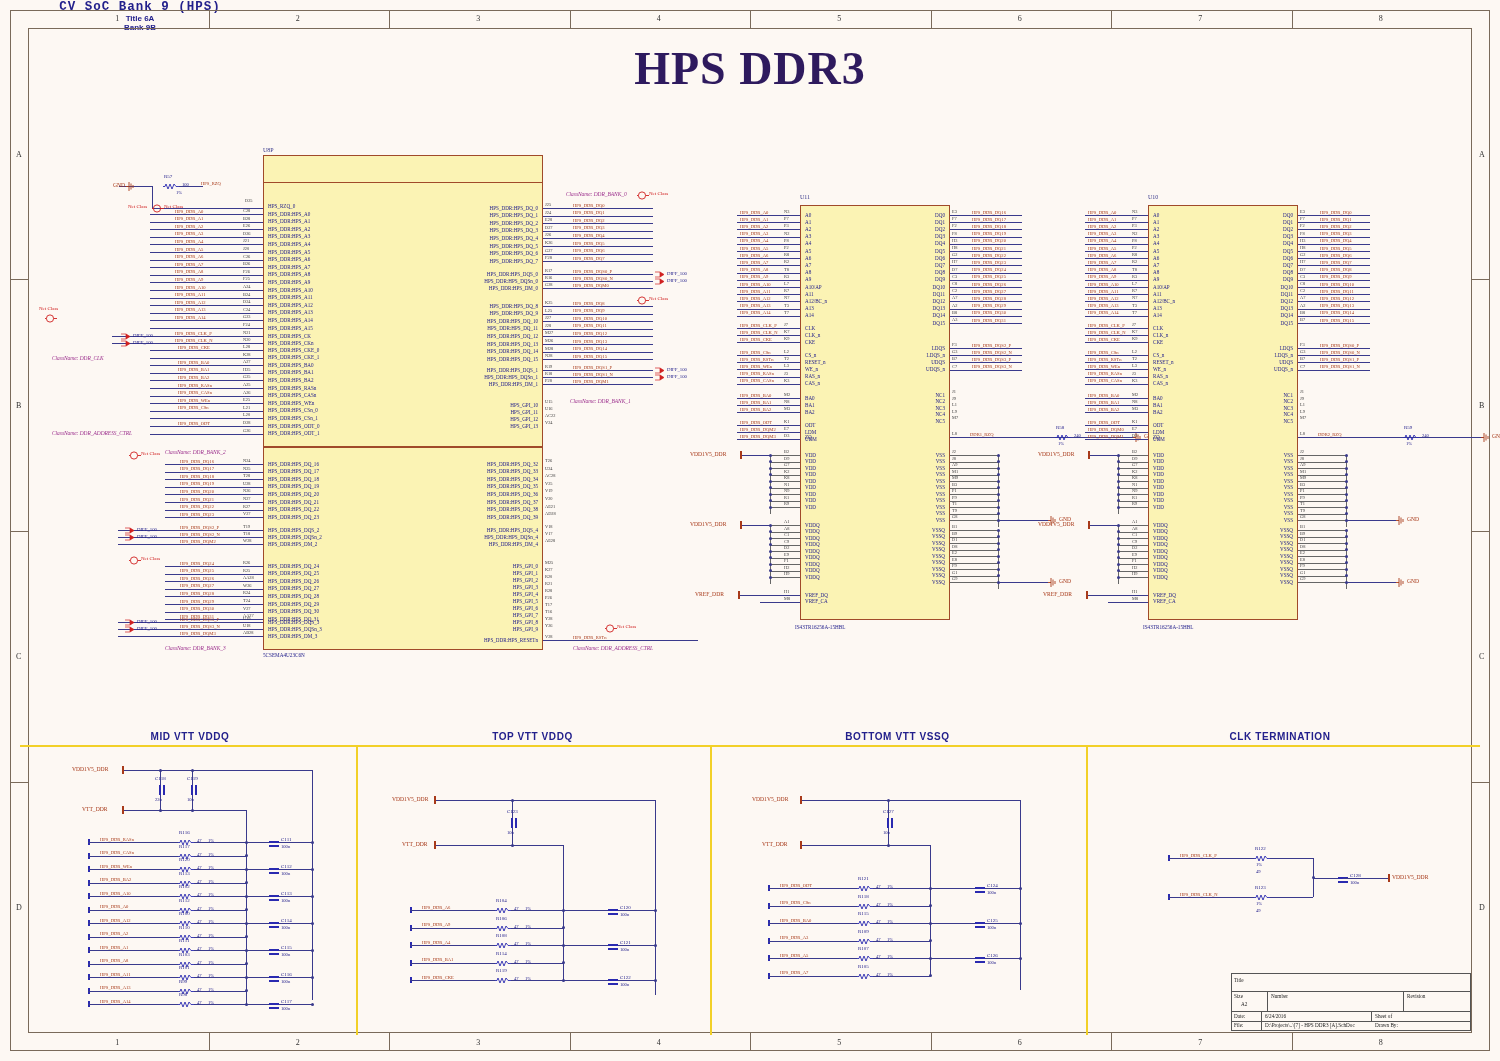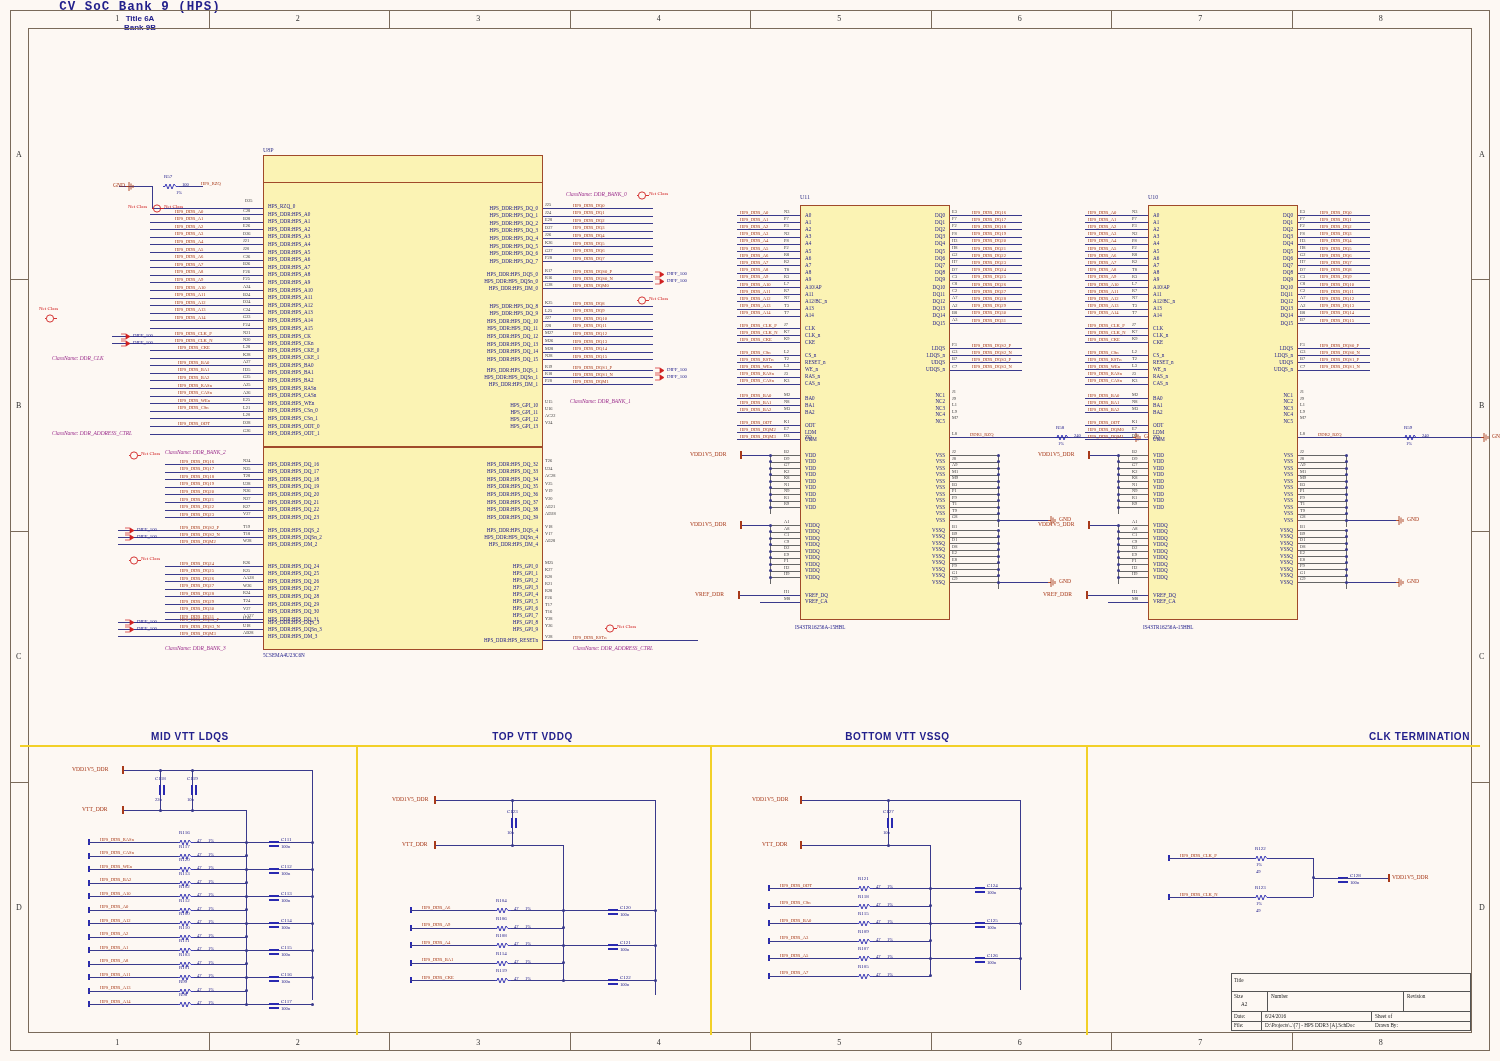--- a/index.html
+++ b/index.html
@@ -84,20 +84,21 @@
       <div class="zmark" style="left:16px;top:652.125px;">C</div>
       <div class="zmark" style="left:1479px;top:652.125px;">C</div>
       <div class="htick" style="left:11px;top:530.5px;width:17px;"></div>
       <div class="htick" style="left:1472px;top:530.5px;width:17px;"></div>
       <div class="zmark" style="left:16px;top:903.375px;">D</div>
       <div class="zmark" style="left:1479px;top:903.375px;">D</div>
       <div class="htick" style="left:11px;top:781.75px;width:17px;"></div>
       <div class="htick" style="left:1472px;top:781.75px;width:17px;"></div>
     </div>
 
+  <div class="title-main">HPS DDR3</div>
 
   <div class="blk" style="left:263px;top:155px;width:280px;height:292px;"></div>
   <div class="blk" style="left:263px;top:447px;width:280px;height:203px;"></div>
   <div class="wire" style="left:263px;top:182px;width:280px;background:#a04a2a;"></div>
 
   <div class="uref" style="left:263px;top:147px;">U8P</div>
   <div class="blk-title" style="left:263px;top:164px;width:280px;">CV SoC Bank 9 (HPS)</div>
   <div class="sub-title" style="left:263px;top:187px;width:280px;">Title 6A</div>
   <div class="sub-title" style="left:263px;top:445px;width:280px;">Bank 9B</div>
   <div class="partnum" style="left:263px;top:652px;">5CSEMA4U23C6N</div>
@@ -1360,24 +1361,24 @@
       <div class="portlbl" style="left:1043px;top:591px;">VREF_DDR</div>
       <div class="" style="left:1086px;top:591px;width:1.5px;height:8px;background:#a83a1a;position:absolute;"></div>
       <div class="wire" style="left:1088px;top:595px;width:20px;"></div>
     </div>
 
   <div class="secline" style="left:20px;top:745px;width:1460px;"></div>
   <div class="seclineV" style="left:356px;top:745px;height:290px;"></div>
   <div class="seclineV" style="left:710px;top:745px;height:290px;"></div>
   <div class="seclineV" style="left:1086px;top:745px;height:290px;"></div>
 
-  <div class="sechdr" style="left:30px;top:731px;width:320px;">MID VTT LDQS</div>
+  <div class="sechdr" style="left:30px;top:731px;width:320px;">MID VTT VDDQ</div>
   <div class="sechdr" style="left:360px;top:731px;width:345px;">TOP VTT VDDQ</div>
   <div class="sechdr" style="left:715px;top:731px;width:365px;">BOTTOM VTT VSSQ</div>
-  <div class="sechdr" style="left:1090px;top:731px;width:380px;text-align:right;">CLK TERMINATION</div>
+  <div class="sechdr" style="left:1090px;top:731px;width:380px;">CLK TERMINATION</div>
 
   <div id="sections-container">
       <div class="portlbl" style="left:72px;top:766px;">VDD1V5_DDR</div>
       <div class="" style="left:122px;top:766px;width:1.5px;height:8px;background:#a83a1a;position:absolute;"></div>
       <div class="wire" style="left:124px;top:770px;width:188px;"></div>
       <div class="wireV" style="left:312px;top:770px;height:230px;"></div>
       <div class="wireV" style="left:160px;top:770px;height:40px;"></div>
       <div class="" style="left:159px;top:785px;width:2px;height:10px;background:#2a2ab0;position:absolute;"></div>
       <div class="" style="left:163px;top:785px;width:2px;height:10px;background:#2a2ab0;position:absolute;"></div>
       <div class="refdes" style="left:155px;top:776px;">C118</div>

